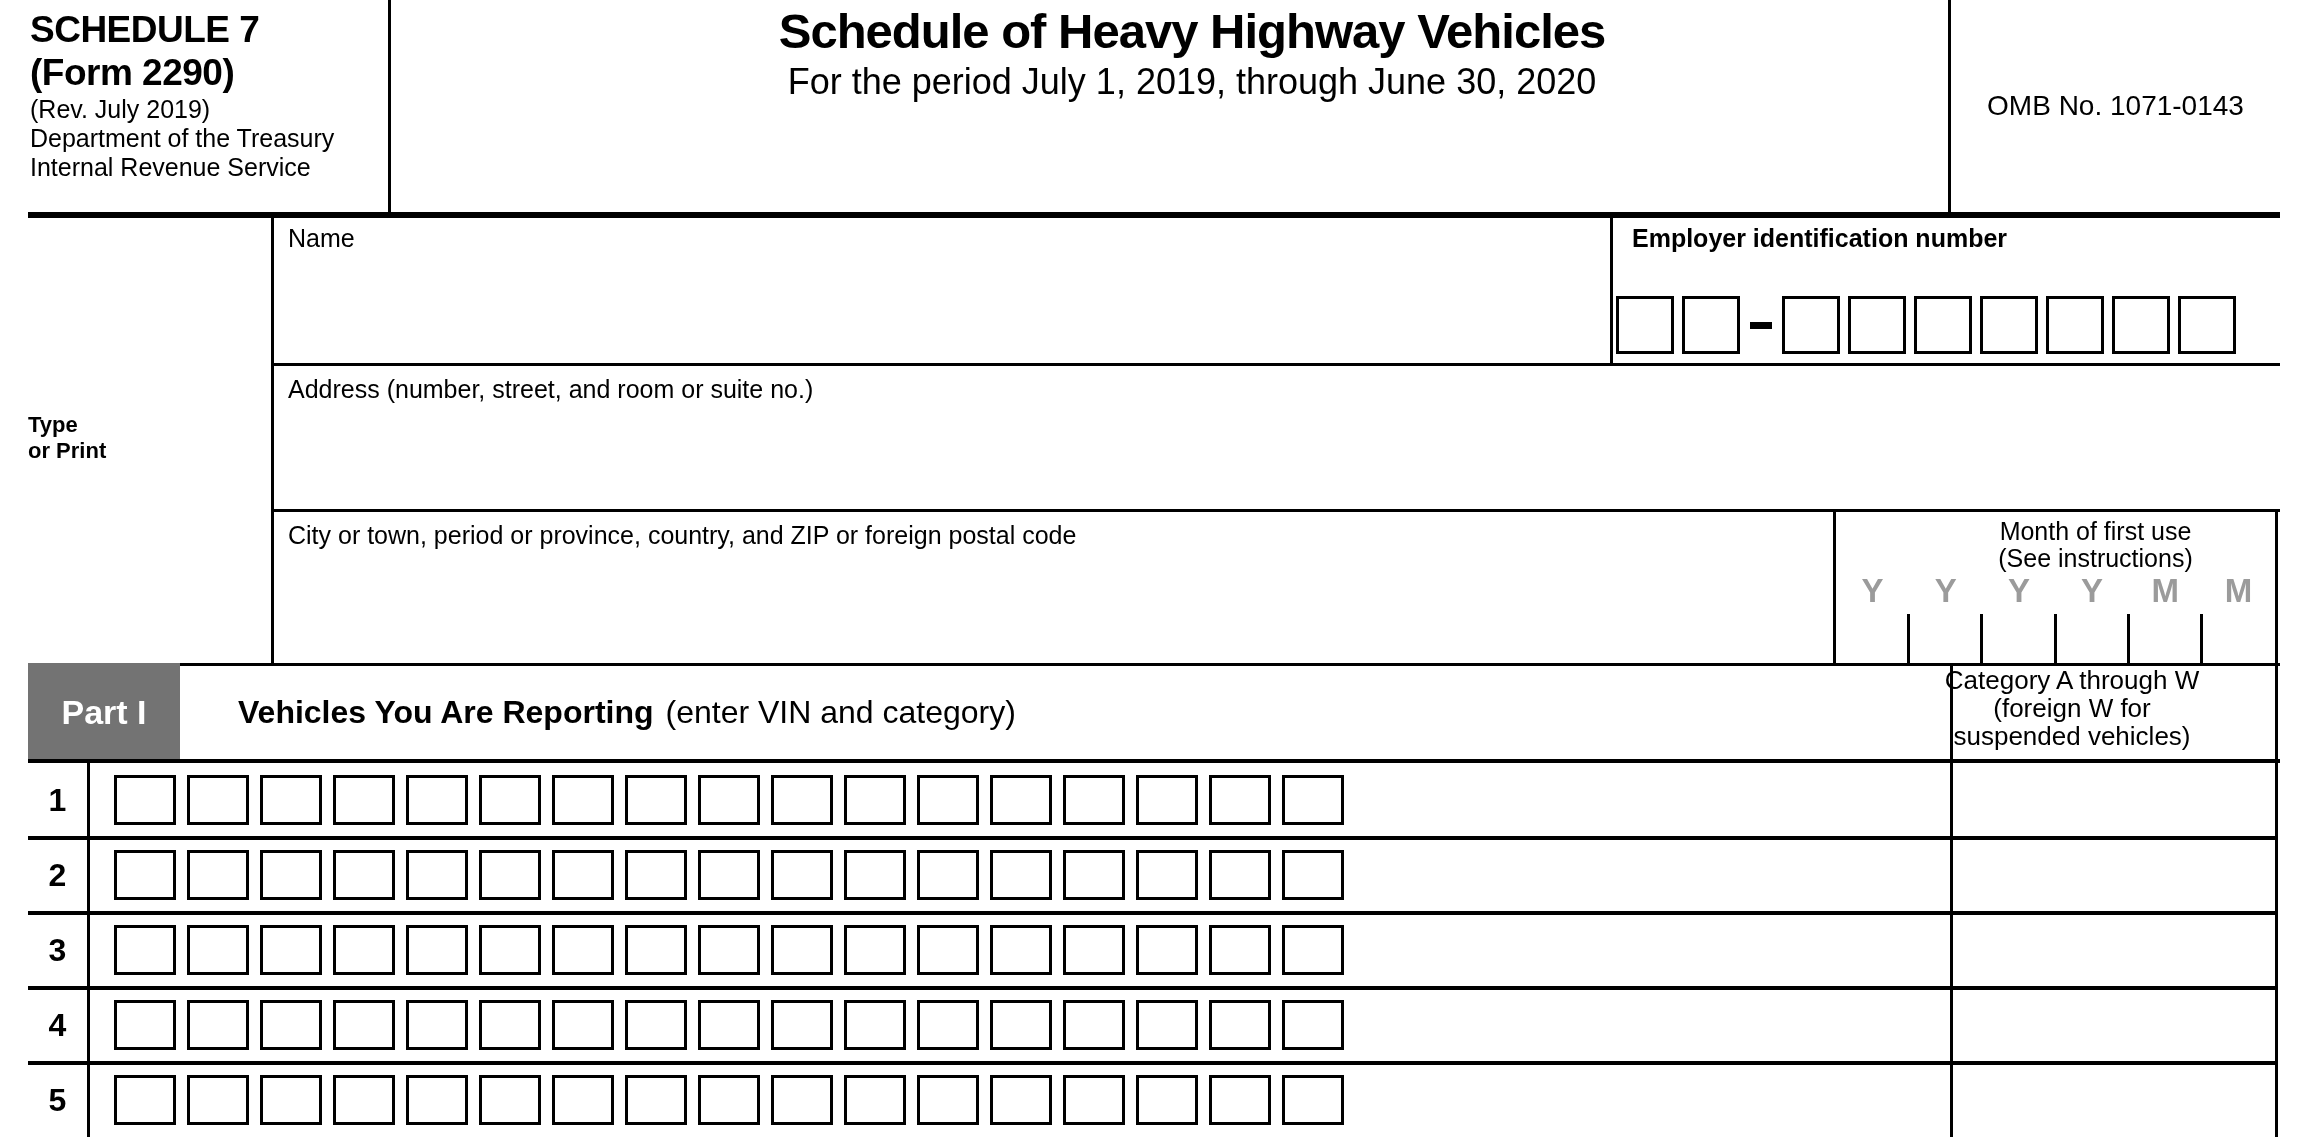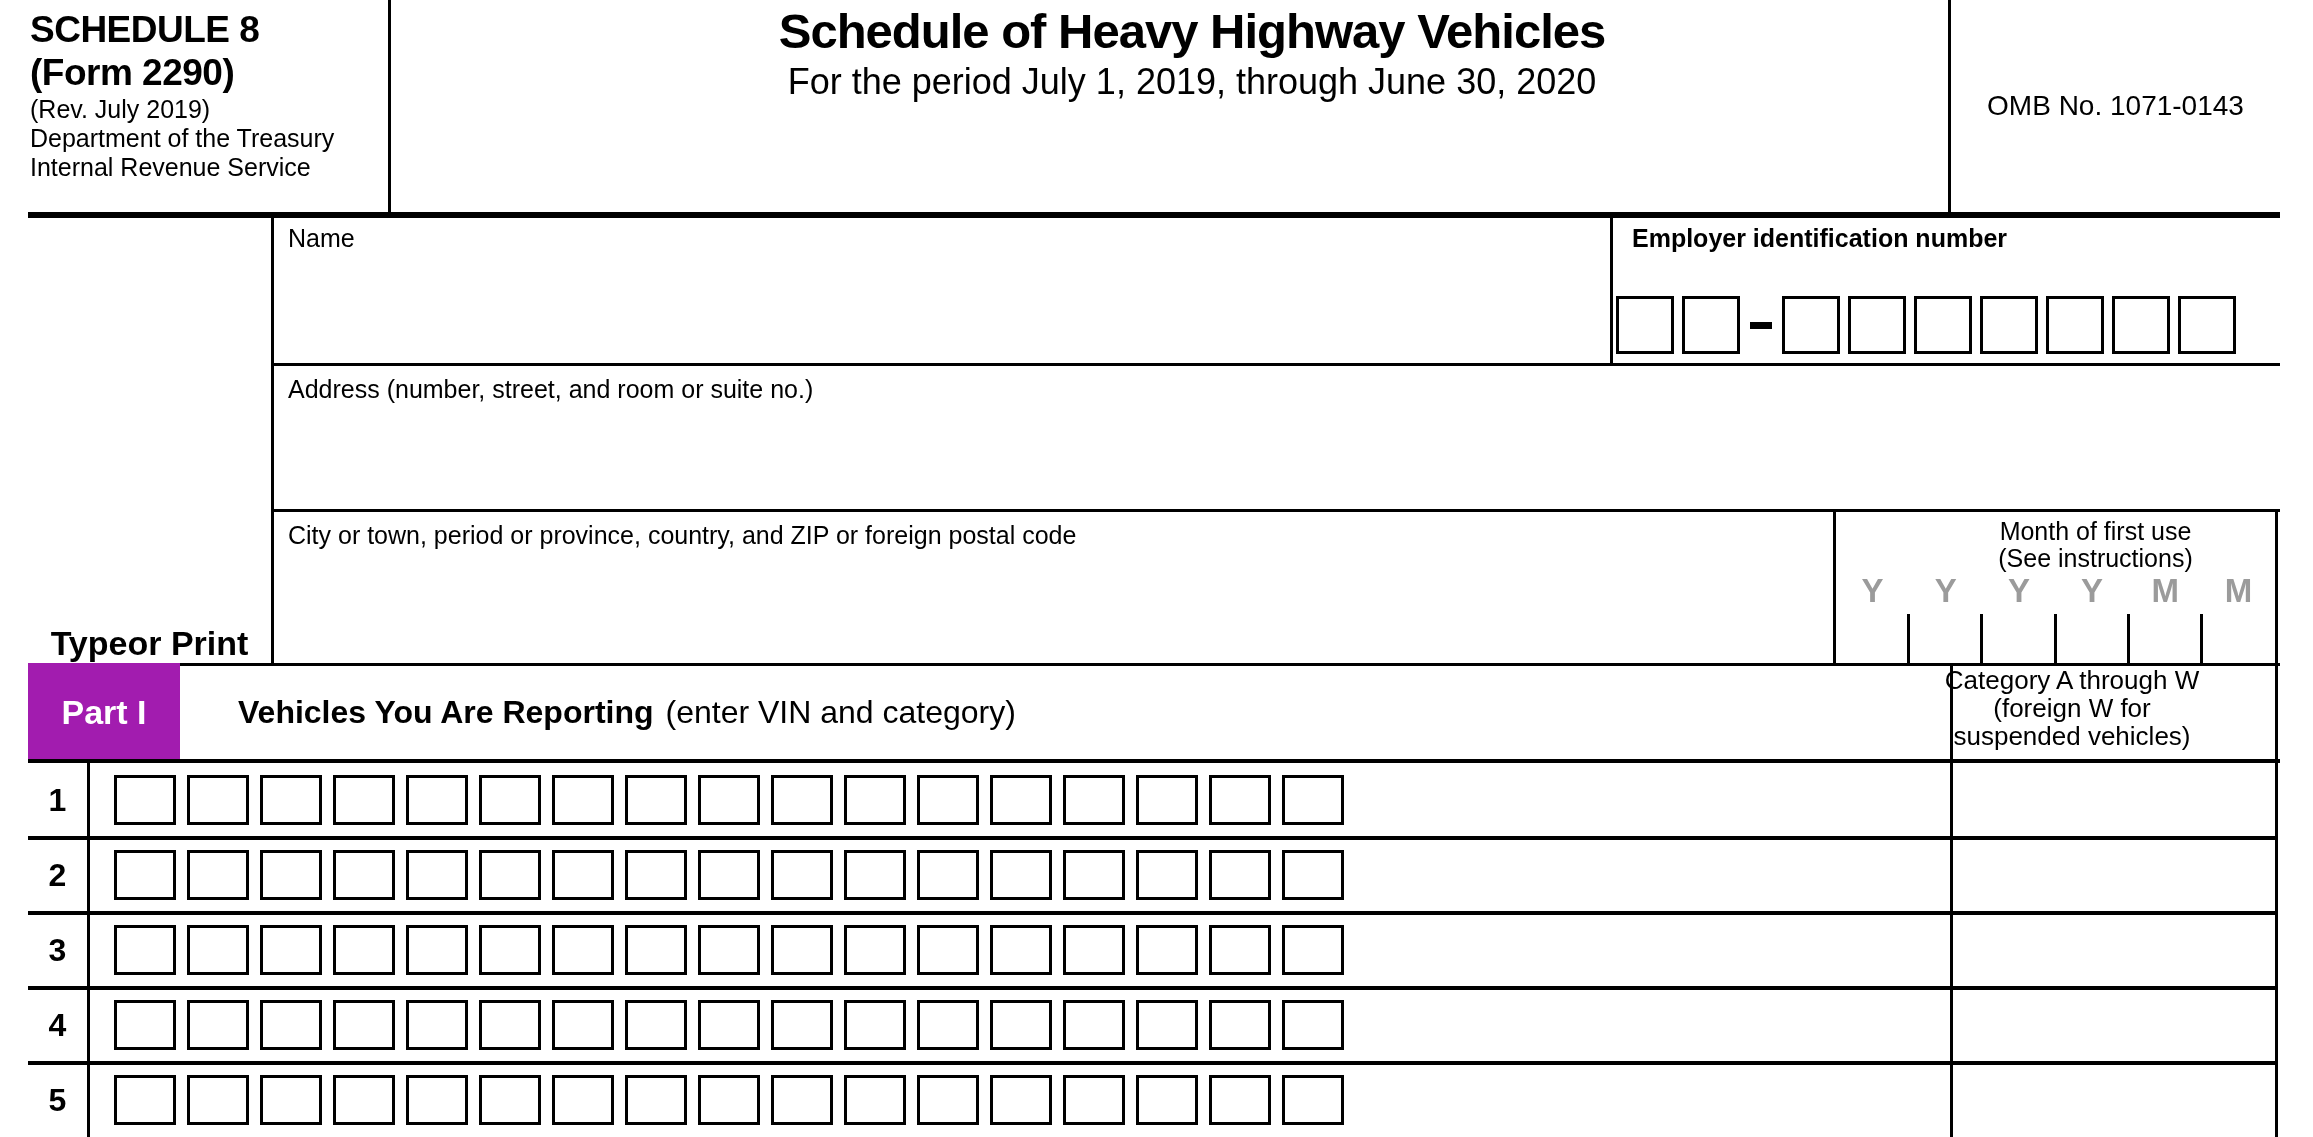--- a/index.html
+++ b/index.html
@@ -16,57 +16,57 @@
   .hdr-left{left:30px;top:8px;width:350px;}
   .hdr-left .big{font-size:37px;font-weight:bold;line-height:1.17;letter-spacing:-0.5px;}
   .hdr-left .small{font-size:25px;line-height:1.17;}
   .hdr-center{left:391px;top:0;width:1554px;text-align:center;padding-left:24px;}
   .title{font-size:49px;font-weight:bold;letter-spacing:-1px;margin-top:5px;line-height:1.1;}
   .period{font-size:36px;margin-top:3px;line-height:1.1;}
   .instr{font-size:30px;font-weight:bold;margin-top:14px;line-height:1.27;}
   .arrow{font-size:26px;margin-right:8px;}
   .omb{left:1951px;top:0;width:329px;height:212px;display:flex;align-items:center;justify-content:center;font-size:28px;}
   
-  .typeprint{left:28px;top:212px;width:243px;height:452px;display:flex;flex-direction:row;
-             align-items:flex-end;justify-content:center;font-size:34px;font-weight:bold;line-height:1.2;}
+  .typeprint{left:28px;top:212px;width:243px;height:452px;display:flex;flex-direction:column;
+             align-items:flex-start;justify-content:center;font-size:22px;font-weight:bold;line-height:1.2;}
   .fieldlabel{font-size:25px;}
   .einlabel{font-size:25px;font-weight:bold;}
   .ein-row{left:1616px;top:296px;display:flex;gap:8px;align-items:center;}
   .ein-box{width:52px;height:52px;border:3px solid #000;background:#fff;}
   .ein-dash{width:22px;height:7px;background:#000;margin:0 2px;}
   .field-area{position:absolute;background:transparent;}
   
   .monthbox{left:1836px;top:512px;width:519px;height:152px;}
   .monthbox .cap{ text-align:center;font-size:25px;line-height:27px;margin-top:6px;}
   .month-slots{position:absolute;left:0;top:58px;width:439px;height:94px;display:flex;}
   .month-slot{flex:1;position:relative;text-align:center;
               font-size:33px;font-weight:bold;color:#9b9b9b;padding-top:2px;}
   .month-slot:not(:last-child)::after{
     content:"";position:absolute;right:-1px;top:44px;bottom:0;width:3px;background:#000;}
   
-  .part-box{left:28px;top:663px;width:152px;height:98px;background:#a21caf;color:#fff;
+  .part-box{left:28px;top:663px;width:152px;height:98px;background:#737373;color:#fff;
             display:flex;align-items:center;justify-content:center;font-size:34px;font-weight:bold;}
   .part-title{left:238px;top:663px;height:98px;display:flex;align-items:center;font-size:32px;}
   .part-title .b{font-weight:bold;}
   .part-title .n{margin-left:12px;}
   .cat-head{left:1911px;top:666px;width:322px;text-align:center;font-size:26px;line-height:28px;}
   
   .vin-row{position:absolute;left:0;width:2313px;height:75px;}
   .row-num{position:absolute;left:28px;top:0;width:59px;height:75px;display:flex;
            align-items:center;justify-content:center;font-size:32px;font-weight:bold;}
   .vin-boxes{position:absolute;left:114px;top:12px;display:flex;gap:11px;}
   .vin-box{width:56px;height:44px;border:3px solid #000;background:#fff;}
 </style>
 </head>
 <body>
 
 <div class="form">
 
   <div class="abs hdr-left">
-    <div class="big">SCHEDULE 8</div>
+    <div class="big">SCHEDULE 7</div>
     <div class="big">(Form 2290)</div>
     <div class="small">(Rev. July 2019)</div>
     <div class="small">Department of the Treasury</div>
     <div class="small">Internal Revenue Service</div>
   </div>
 
   <div class="line" style="left:388px;top:0;width:3px;height:215px"></div>
   <div class="line" style="left:1948px;top:0;width:3px;height:215px"></div>
 
   <div class="abs hdr-center">

